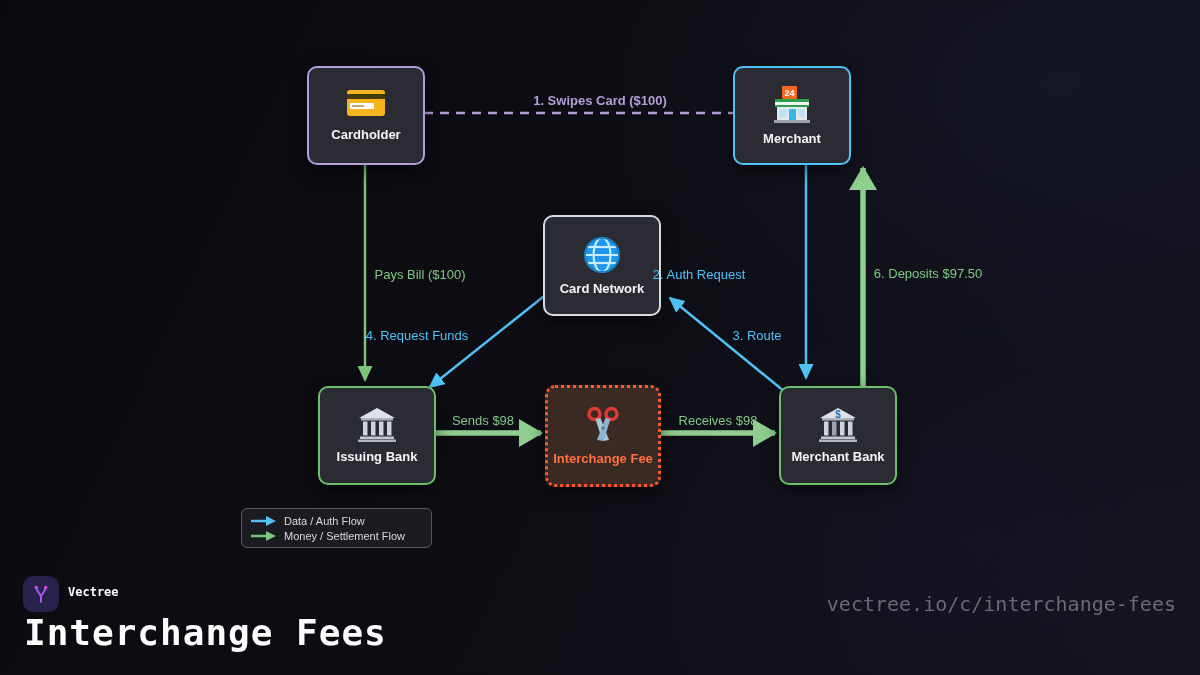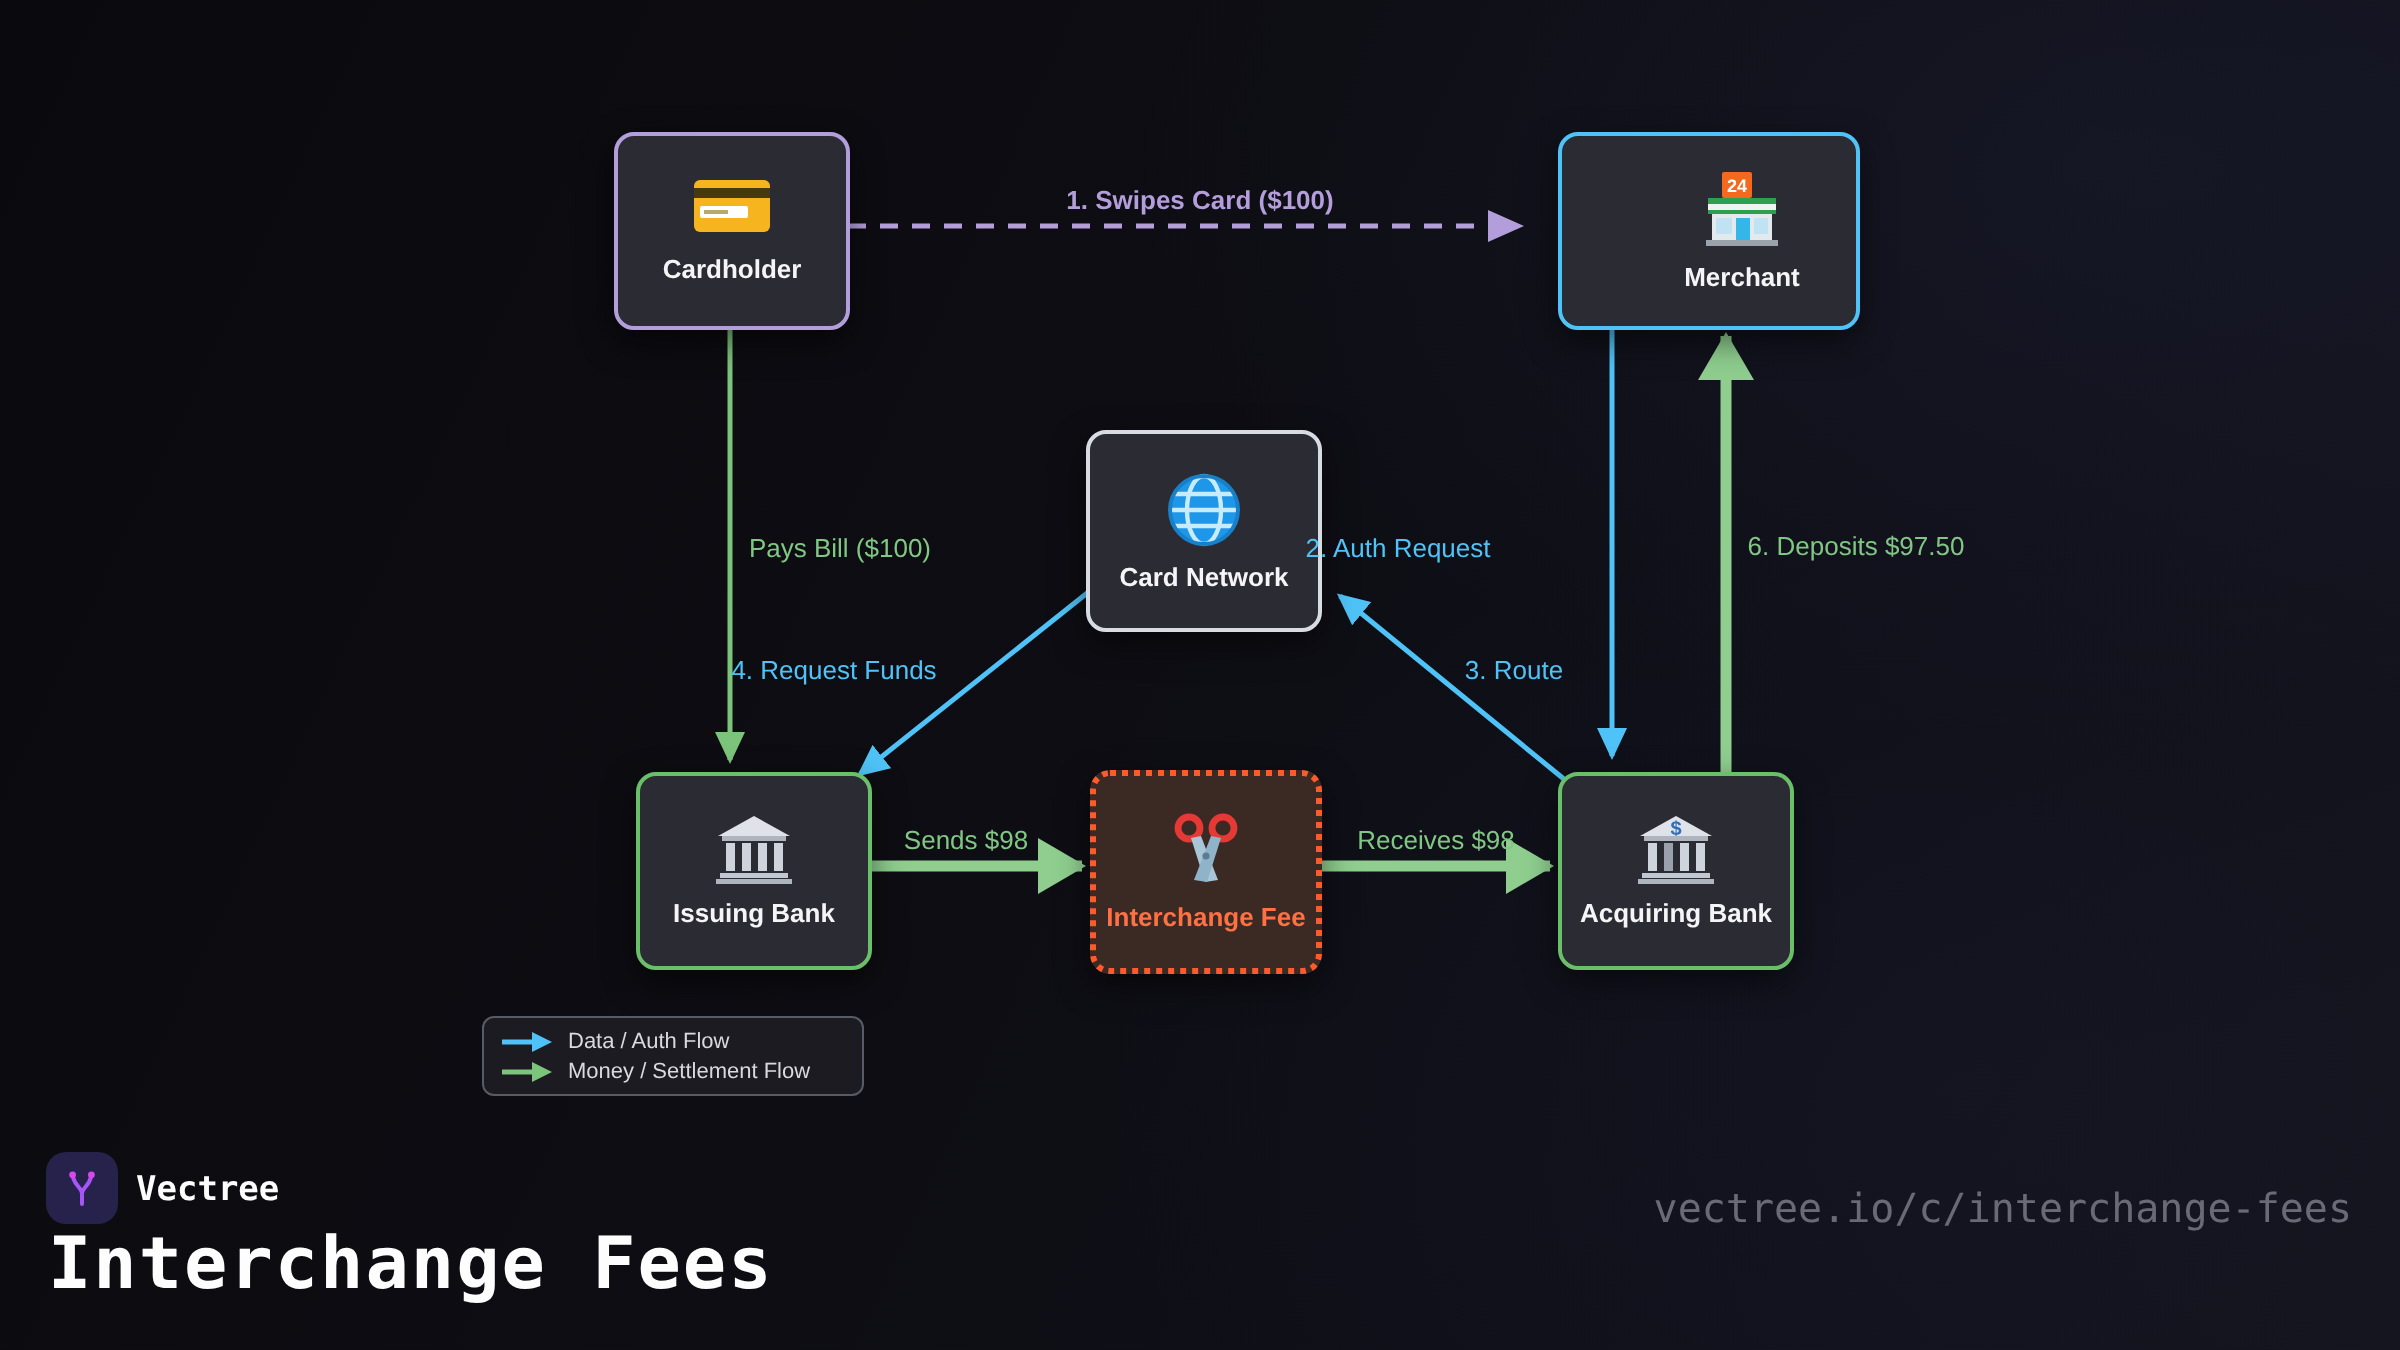--- a/index.html
+++ b/index.html
@@ -17,21 +17,21 @@
   }
   .edge-layer{position:absolute;left:0;top:0;z-index:1;}
   .node{
     position:absolute;width:114px;height:95px;z-index:2;
     background:#2b2b33;border:2px solid #888;border-radius:10px;
     display:flex;flex-direction:column;align-items:center;justify-content:center;gap:7px;
     box-shadow:0 6px 16px rgba(0,0,0,0.5);
   }
   .node .nlabel{font-size:13px;font-weight:bold;color:#f5f5f7;white-space:nowrap;}
   .node-cardholder{left:307px;top:66px;border-color:#b49ddb;gap:10px;}
-  .node-merchant{left:779px;top:66px;border-color:#4fc3f7;padding-left:33px;}
+  .node-merchant{left:733px;top:66px;border-color:#4fc3f7;}
   .node-network{left:543px;top:215px;height:97px;border-color:#d7dce2;}
   .node-issuing{left:308px;top:386px;border-color:#6abf69;margin-left:10px;}
   .node-interchange{left:545px;top:385px;width:110px;height:96px;border:3px dotted #ff5a2b;background:#3a2a23;}
   .node-interchange .nlabel{color:#ff7043;}
   .node-acquiring{left:779px;top:386px;border-color:#6abf69;}
   .elabel{
     position:absolute;z-index:3;transform:translate(-50%,-50%);
     font-size:13px;white-space:nowrap;
   }
   .elabel.purple{color:#b49ddb;font-weight:bold;}
@@ -44,21 +44,21 @@
   }
   .legend-row{display:flex;align-items:center;gap:7px;height:15px;}
   .legend-row span{font-size:11px;color:#d9dade;white-space:nowrap;}
   .footer-logo{
     position:absolute;left:23px;top:576px;width:36px;height:36px;border-radius:10px;
     background:#27224b;display:flex;align-items:center;justify-content:center;z-index:2;
   }
   .footer-brand{
     position:absolute;left:68px;top:585px;z-index:2;
     font-family:"DejaVu Sans Mono","Liberation Mono",monospace;
-    font-size:17px;font-weight:bold;color:#fdfdfd;
+    font-size:12px;font-weight:bold;color:#fdfdfd;
   }
   .footer-title{
     position:absolute;left:24px;top:612px;z-index:2;
     font-family:"DejaVu Sans Mono","Liberation Mono",monospace;
     font-size:36px;font-weight:bold;color:#fdfdfd;letter-spacing:1px;
   }
   .footer-url{
     position:absolute;right:24px;top:592px;z-index:2;
     font-family:"DejaVu Sans Mono","Liberation Mono",monospace;
     font-size:20px;color:#6a6a76;
@@ -172,21 +172,21 @@
       <polygon points="20,0 38,10 2,10" fill="#dfe3e9"></polygon>
       <text x="20" y="9.5" font-family="Liberation Sans,sans-serif" font-size="10" font-weight="bold" fill="#2f6fb8" text-anchor="middle">$</text>
       <rect x="4" y="10" width="32" height="2.5" fill="#aeb5bf"></rect>
       <rect x="6" y="13.5" width="4.5" height="14" fill="#ced4dc"></rect>
       <rect x="14" y="13.5" width="4.5" height="14" fill="#9aa1ac"></rect>
       <rect x="22" y="13.5" width="4.5" height="14" fill="#ced4dc"></rect>
       <rect x="30" y="13.5" width="4.5" height="14" fill="#ced4dc"></rect>
       <rect x="3" y="28.5" width="34" height="2.5" fill="#c2c8d1"></rect>
       <rect x="1" y="31.5" width="38" height="2.5" fill="#aeb5bf"></rect>
     </svg>
-    <div class="nlabel">Acquiring Bank</div>
+    <div class="nlabel">Merchant Bank</div>
   </div>
 
   <div class="legend">
     <div class="legend-row">
       <svg width="26" height="12" viewBox="0 0 26 12">
         <line x1="0" y1="6" x2="16" y2="6" stroke="#4fc3f7" stroke-width="2.5"></line>
         <polygon points="15,1 25,6 15,11" fill="#4fc3f7"></polygon>
       </svg>
       <span>Data / Auth Flow</span>
     </div>

